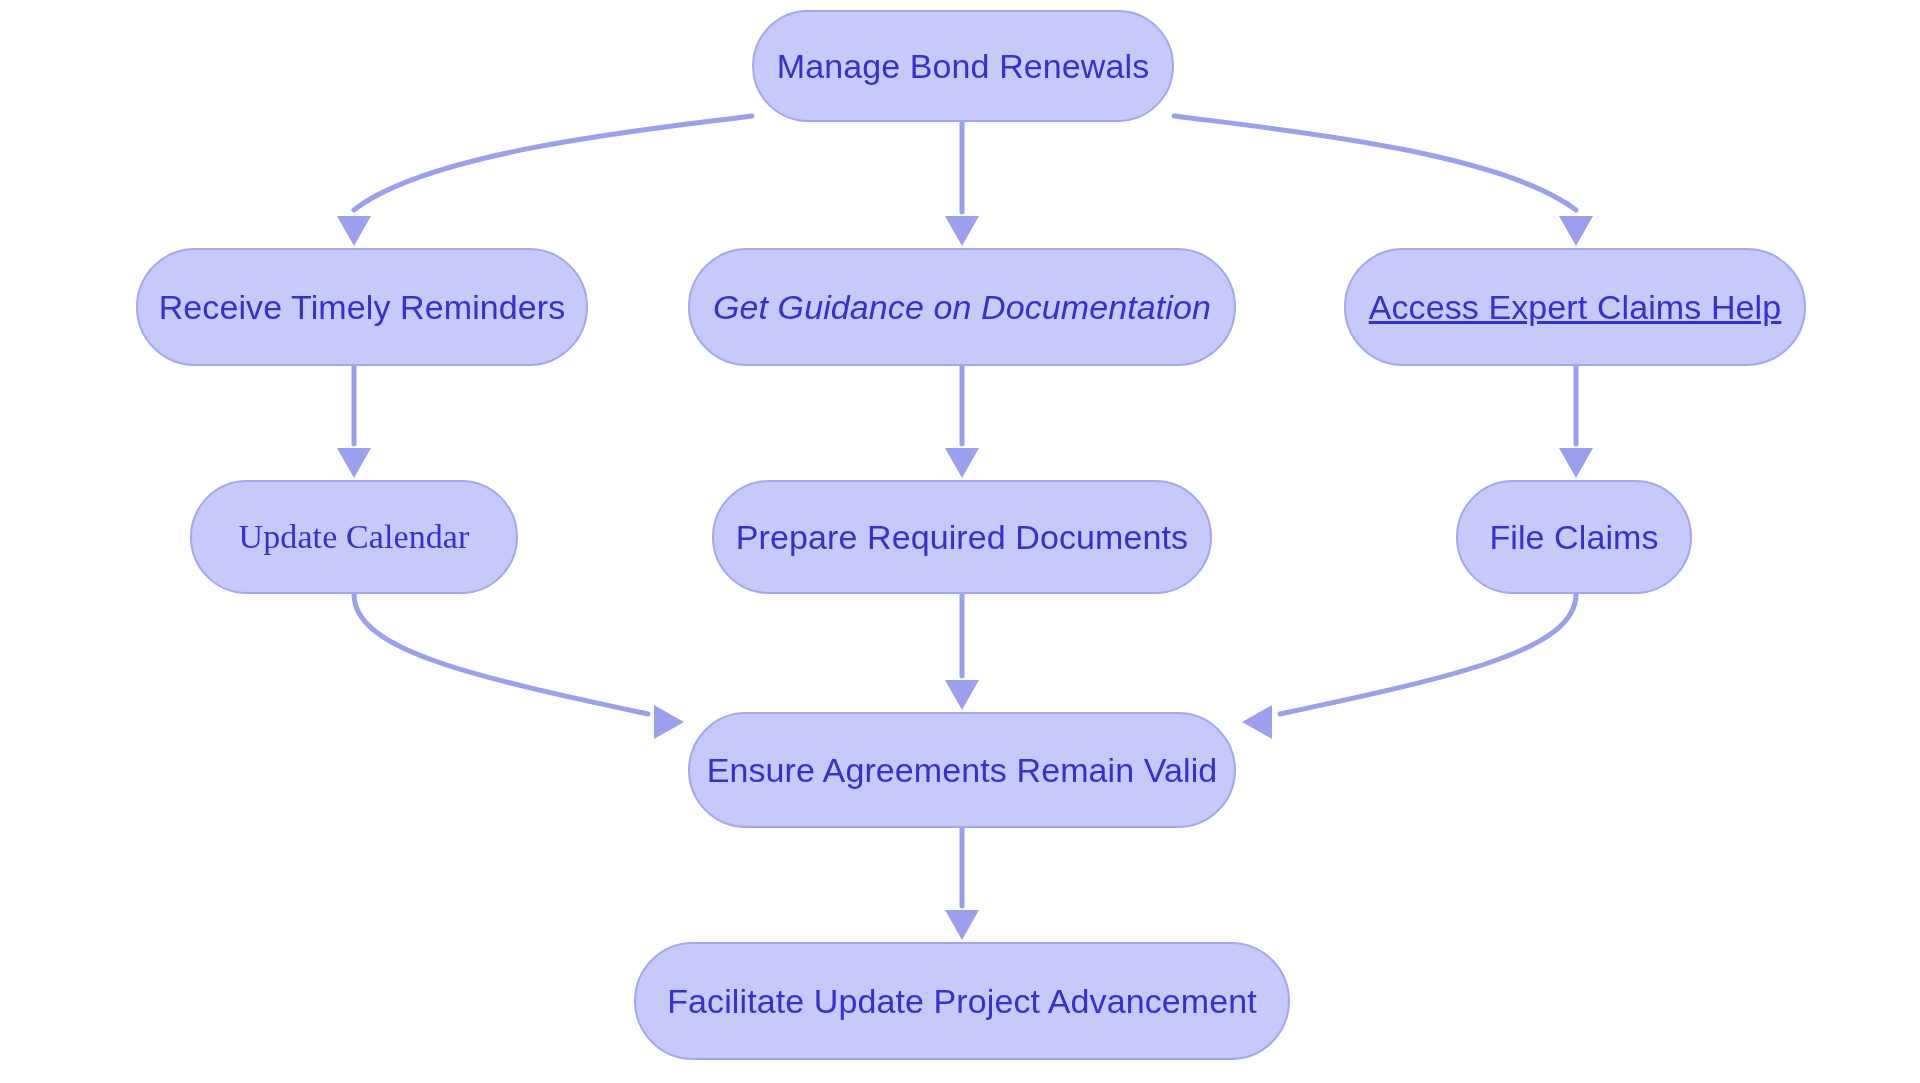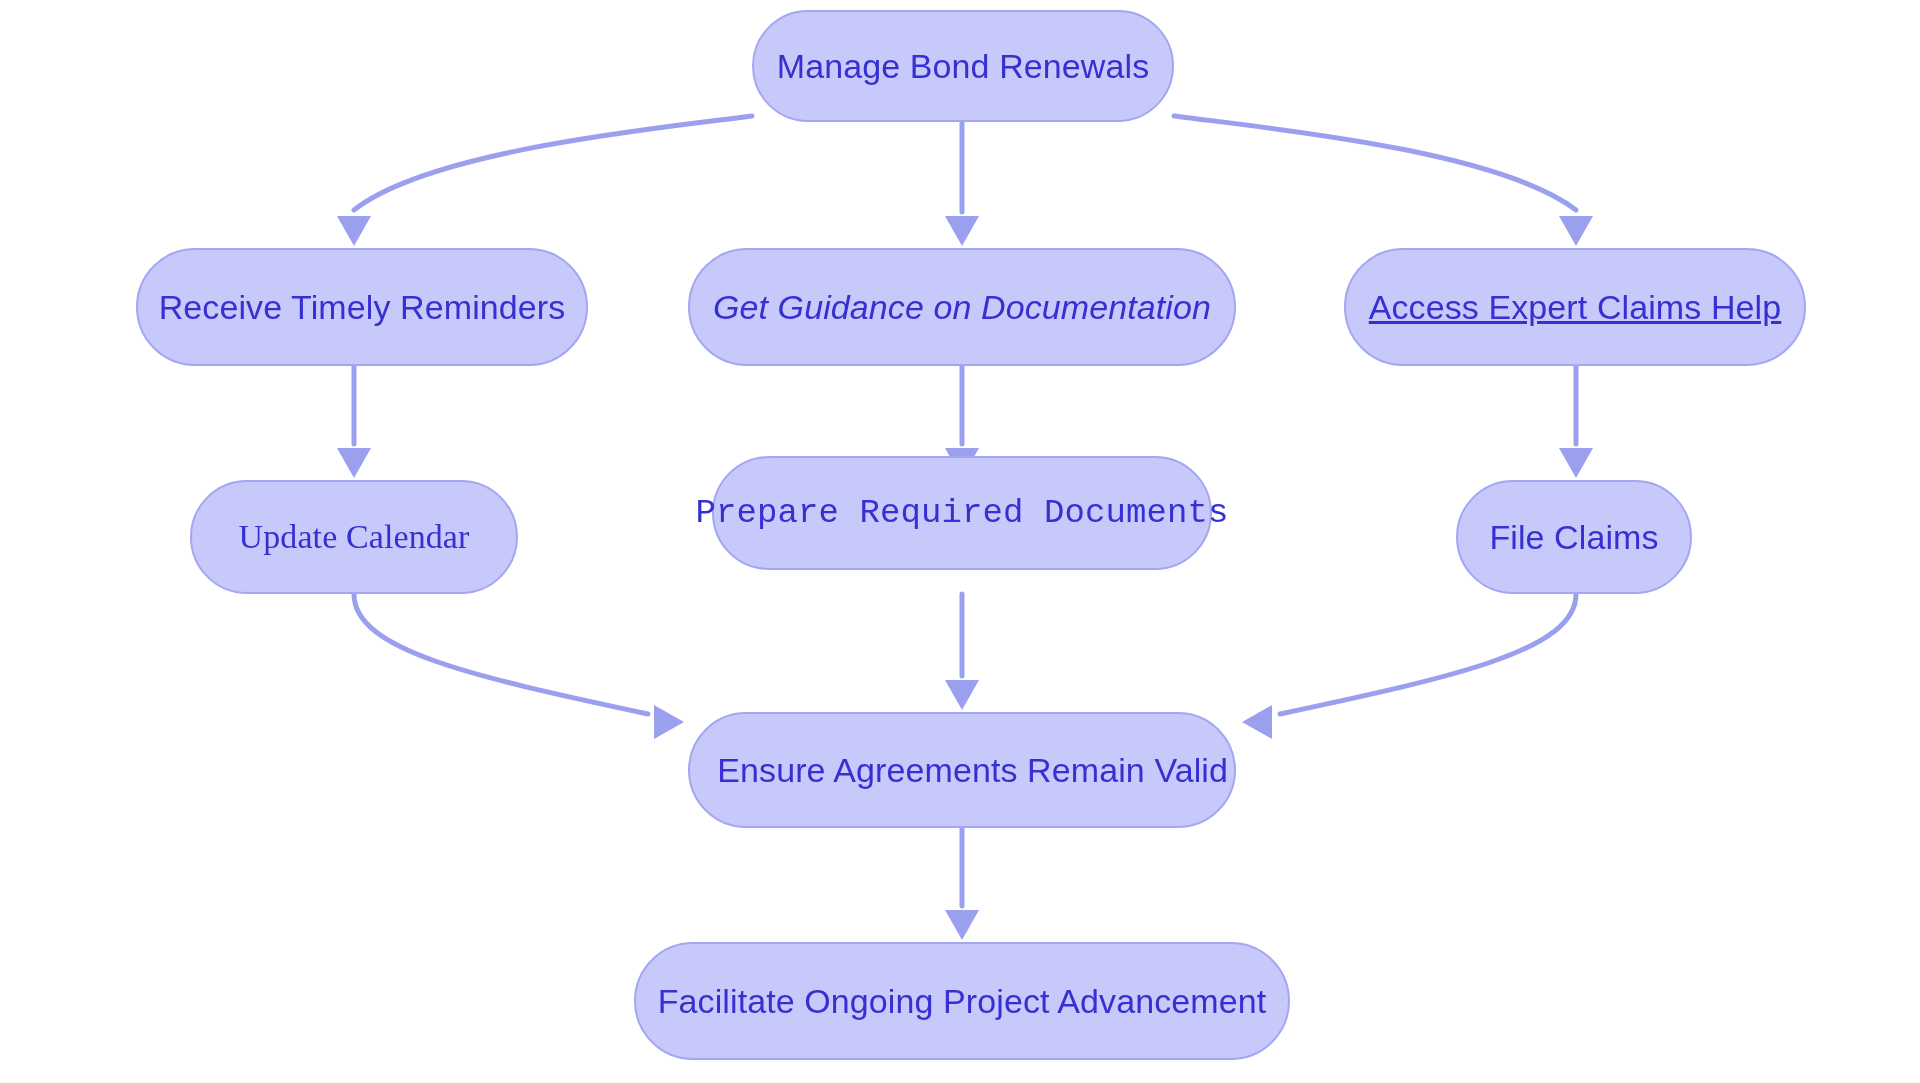--- a/index.html
+++ b/index.html
@@ -105,26 +105,26 @@
       </div>
       <div class="node" style="left: 688px; top: 248px; width: 548px; height: 118px; font-style: italic;">
         <span class="node-label">Get Guidance on Documentation</span>
       </div>
       <div class="node" style="left: 1344px; top: 248px; width: 462px; height: 118px; text-decoration: underline;">
         <span class="node-label">Access Expert Claims Help</span>
       </div>
       <div class="node" style="left: 190px; top: 480px; width: 328px; height: 114px; font-family: Liberation Serif, serif;">
         <span class="node-label">Update Calendar</span>
       </div>
-      <div class="node" style="left: 712px; top: 456px; width: 500px; height: 114px; font-family: Liberation Mono, monospace;">
+      <div class="node" style="left: 712px; top: 480px; width: 500px; height: 114px;">
         <span class="node-label">Prepare Required Documents</span>
       </div>
       <div class="node" style="left: 1456px; top: 480px; width: 236px; height: 114px;">
         <span class="node-label">File Claims</span>
       </div>
-      <div class="node" style="left: 688px; top: 712px; width: 548px; height: 116px; justify-content: flex-end;">
+      <div class="node" style="left: 688px; top: 712px; width: 548px; height: 116px;">
         <span class="node-label">Ensure Agreements Remain Valid</span>
       </div>
       <div class="node" style="left: 634px; top: 942px; width: 656px; height: 118px;">
-        <span class="node-label">Facilitate Ongoing Project Advancement</span>
+        <span class="node-label">Facilitate Update Project Advancement</span>
       </div>
     </div>
 </div>
 
 </body></html>

